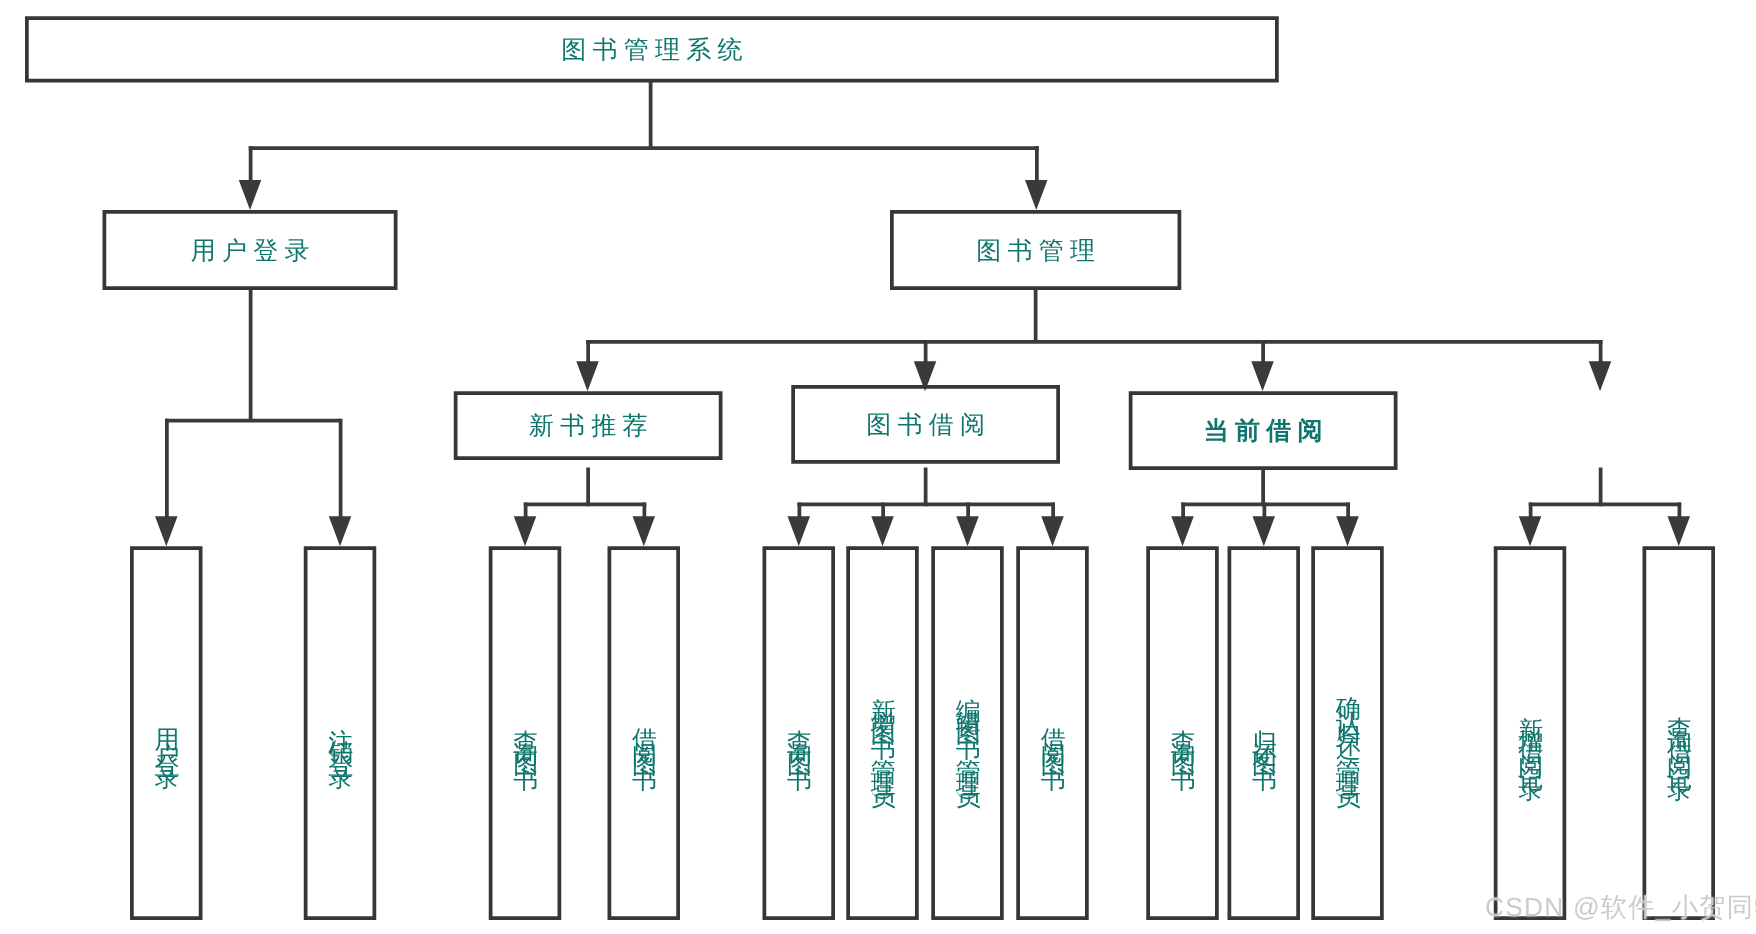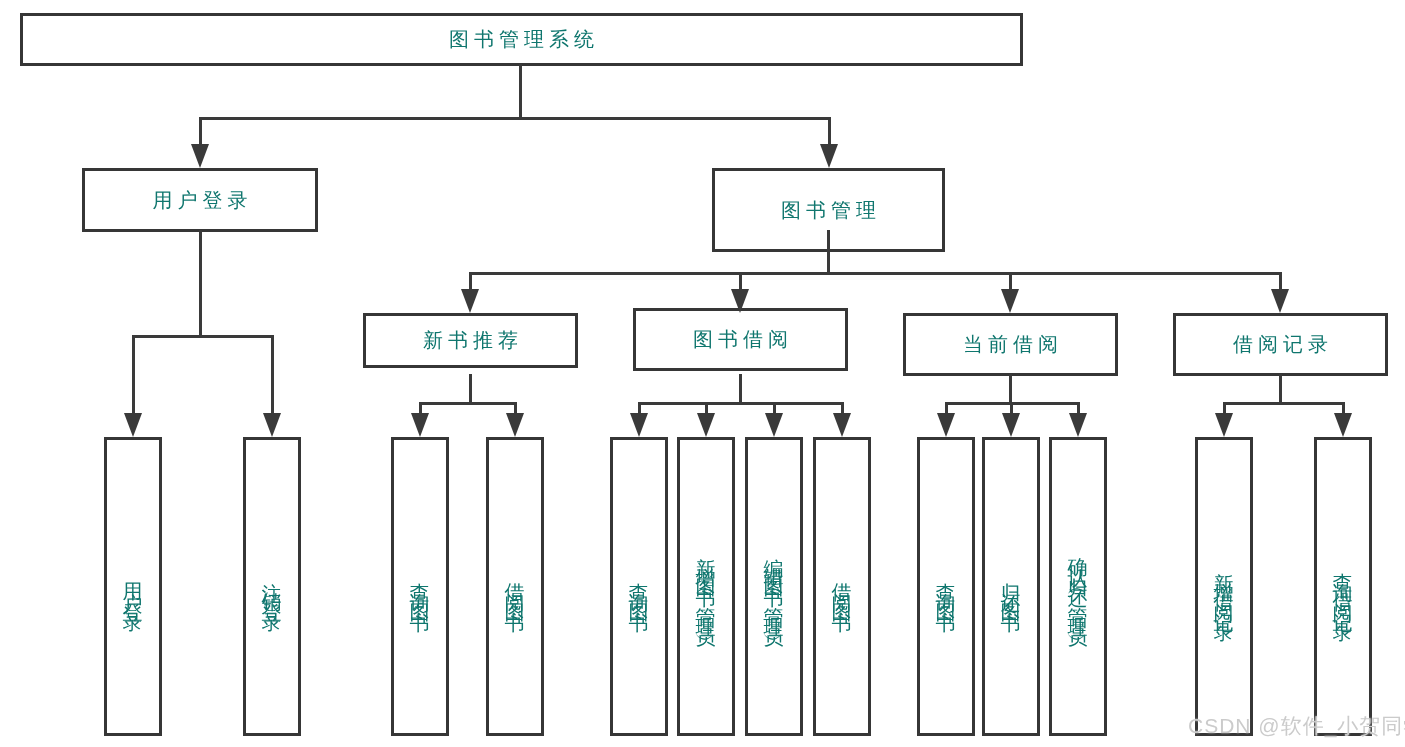--- a/index.html
+++ b/index.html
@@ -60,35 +60,32 @@
 
 <div id="canvas">
 
   <div class="node" style="left:20px; top:13px; width:1003px; height:53px;">
     <span class="hlabel">图书管理系统</span>
   </div>
 
   <div class="node" style="left:82px; top:168px; width:236px; height:64px;">
     <span class="hlabel">用户登录</span>
   </div>
-  <div class="node" style="left:712px; top:168px; width:233px; height:84px;">
+  <div class="node" style="left:712px; top:168px; width:233px; height:64px;">
     <span class="hlabel">图书管理</span>
   </div>
 
   <div class="node" style="left:363px; top:313px; width:215px; height:55px;">
     <span class="hlabel">新书推荐</span>
   </div>
   <div class="node" style="left:633px; top:308px; width:215px; height:63px;">
     <span class="hlabel">图书借阅</span>
   </div>
-  <div class="node" style="left:903px; top:313px; width:215px; height:63px;">
+  <div class="node" style="left:903px; top:313px; width:215px; height:63px;font-weight:bold;">
     <span class="hlabel">当前借阅</span>
-  </div>
-  <div class="node" style="left:1173px; top:313px; width:215px; height:63px;">
-    <span class="hlabel">借阅记录</span>
   </div>
 
   <div class="node" style="left:104px; top:437px; width:58px; height:299px;">
     <span class="vlabel">用户登录</span>
   </div>
   <div class="node" style="left:243px; top:437px; width:58px; height:299px;">
     <span class="vlabel">注销登录</span>
   </div>
 
   <div class="node" style="left:391px; top:437px; width:58px; height:299px;">

